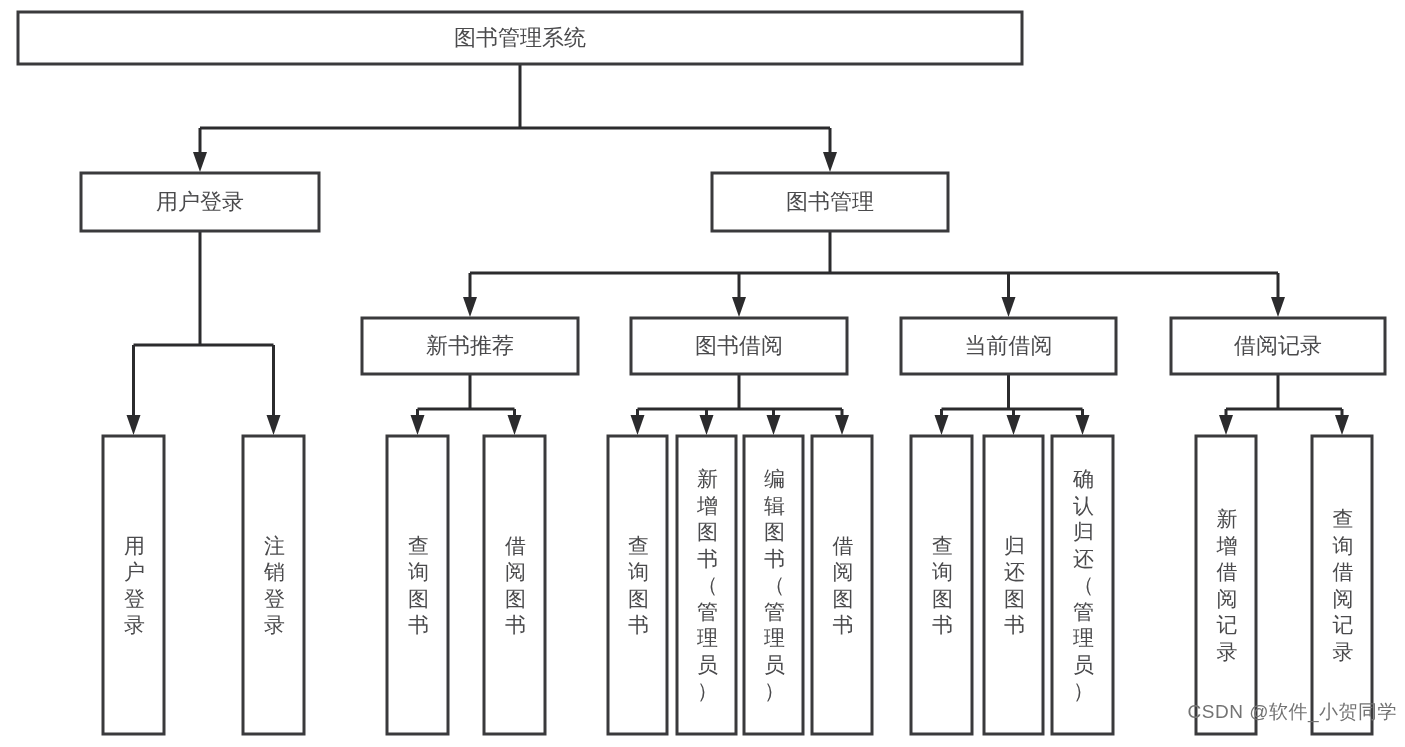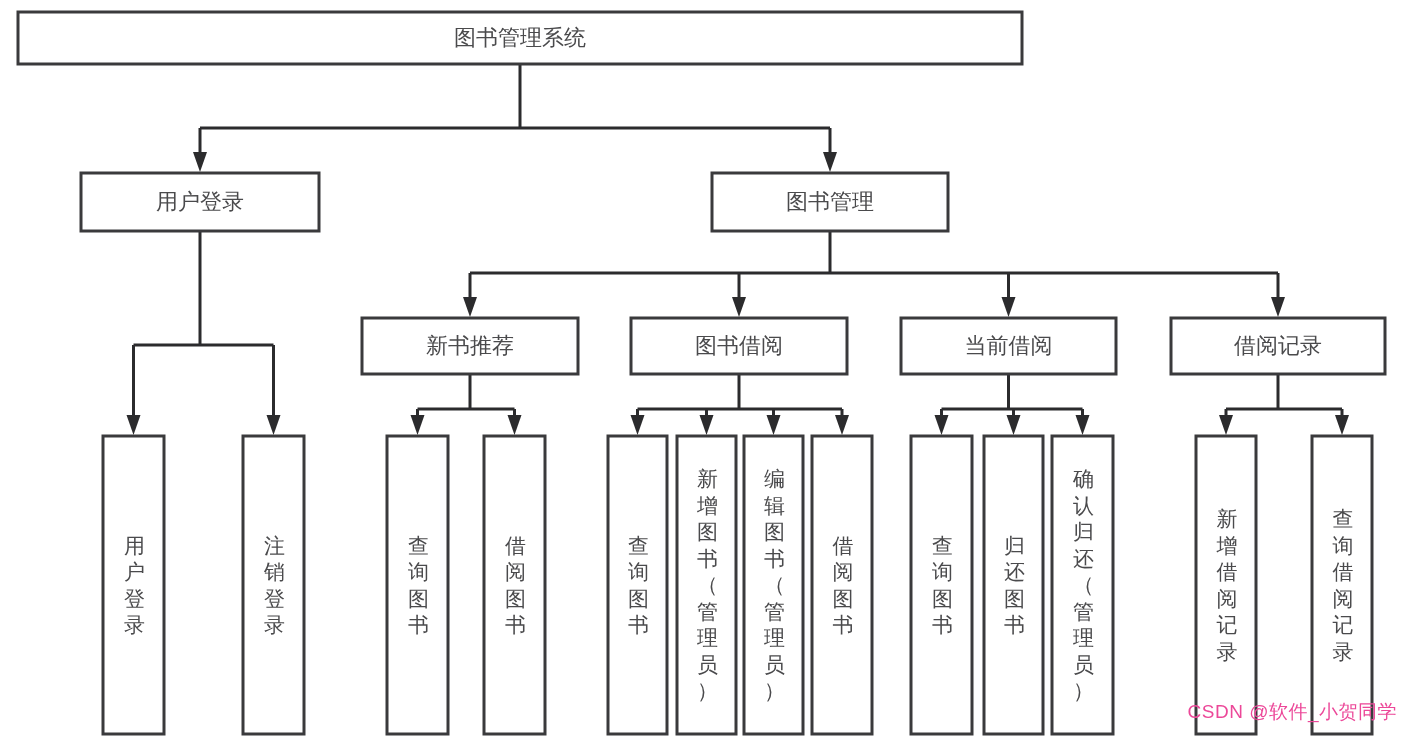--- a/index.html
+++ b/index.html
@@ -56,21 +56,21 @@
     fill: #4a4a4c;
     text-anchor: middle;
     white-space: pre;
   }
   .watermark-text {
     position: absolute;
     right: 8px;
     bottom: 6px;
     font-family: "Liberation Sans", "DejaVu Sans", sans-serif;
     font-size: 19px;
-    color: #ec4899;
+    color: #737373;
     letter-spacing: 0.5px;
     user-select: none;
     pointer-events: none;
     white-space: nowrap;
   }
 </style>
 </head>
 <body>
 
 <div id="diagram-root">

